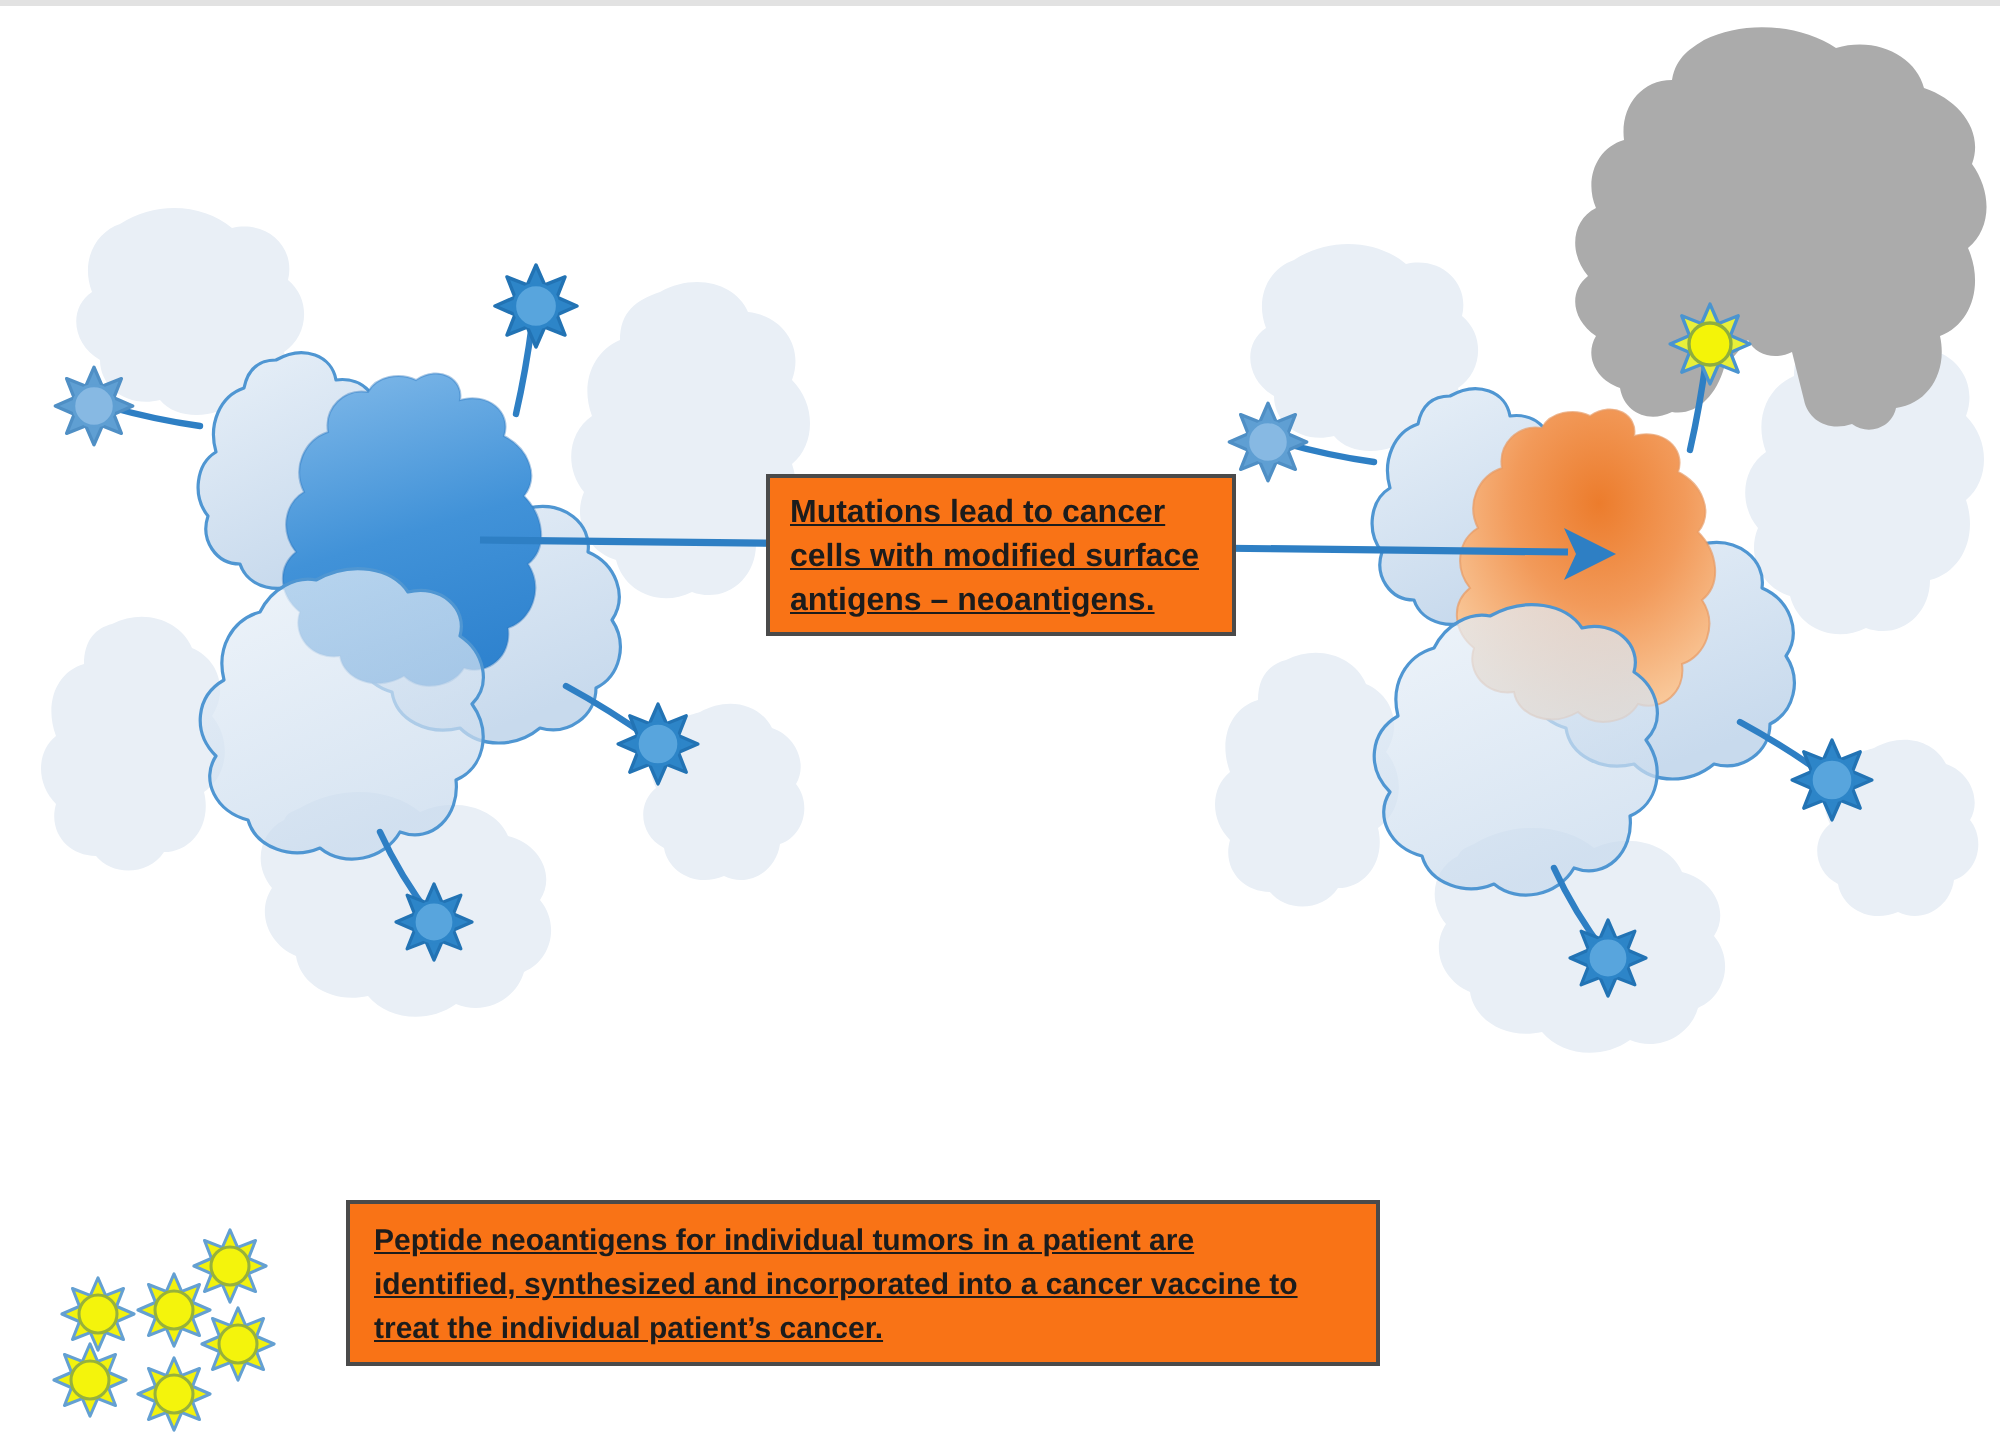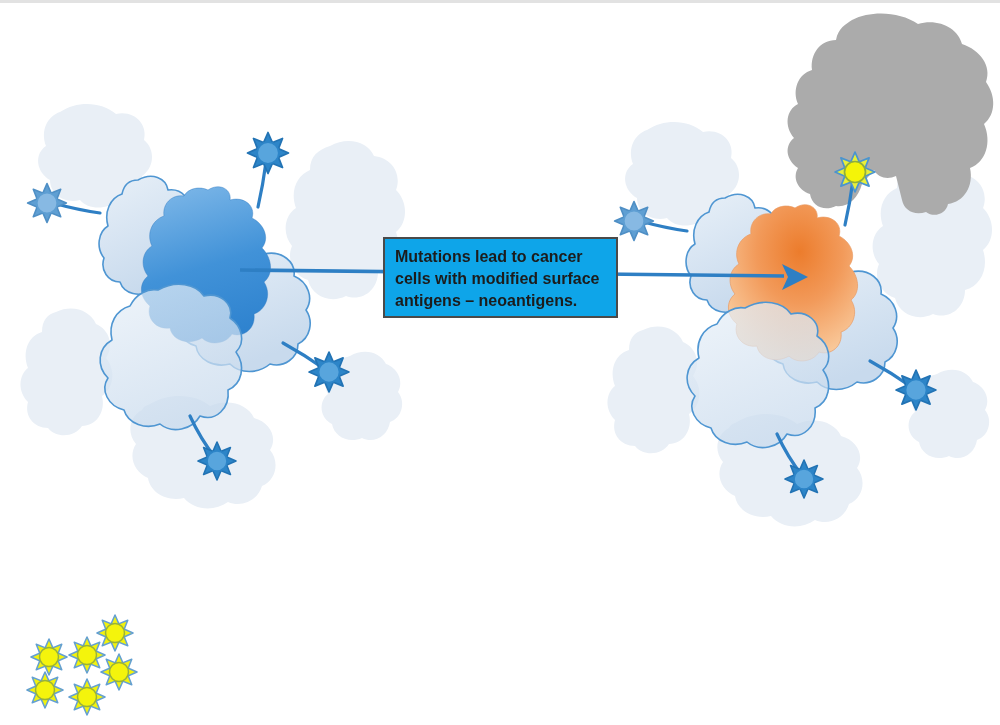--- a/index.html
+++ b/index.html
@@ -6,23 +6,24 @@
   #stage{
     position:relative;width:1000px;height:725px;overflow:hidden;background:#ffffff;
     font-family:"Liberation Sans",sans-serif;
   }
   #top-edge{
     position:absolute;left:0;top:0;width:1000px;height:3px;
     background:var(--c-edge_gray,#e2e2e2);
   }
   #scene{position:absolute;left:0;top:0;}
   .caption-box{
-    position:absolute;box-sizing:border-box;background:#0ea5e9;
+    position:absolute;box-sizing:border-box;background:#f97316;
     border:2px solid var(--c-box_border,#4a4a4a);
     color:var(--c-text_dark,#1c1c1c);
+    text-decoration:underline;
   }
   .caption-text{white-space:pre-line;display:block;}
   #mutation-box{left:383px;top:237px;width:235px;height:81px;padding:7px 10px;font-size:16px;line-height:22px;}
   #vaccine-box{left:173px;top:600px;width:517px;height:83px;padding:8px 12px;font-size:15px;line-height:22px;}
   #tcell-caption{
     position:absolute;left:780px;top:58px;width:192px;text-align:center;
     font-size:15.5px;line-height:23px;color:var(--c-text_dark,#161616);font-weight:bold;
   }
   #mutation-box .caption-text{font-weight:bold;}
   #vaccine-box .caption-text{font-weight:bold;}
@@ -150,13 +151,18 @@
     </g>
   </svg>
 
 
   <div id="mutation-box" class="caption-box">
     <span class="caption-text">Mutations lead to cancer
 cells with modified surface
 antigens – neoantigens.</span>
   </div>
 
+  <div id="vaccine-box" class="caption-box">
+    <span class="caption-text">Peptide neoantigens for individual tumors in a patient are
+identified, synthesized and incorporated into a cancer vaccine to
+treat the individual patient’s cancer.</span>
+  </div>
 </div>
 
 </body></html>

